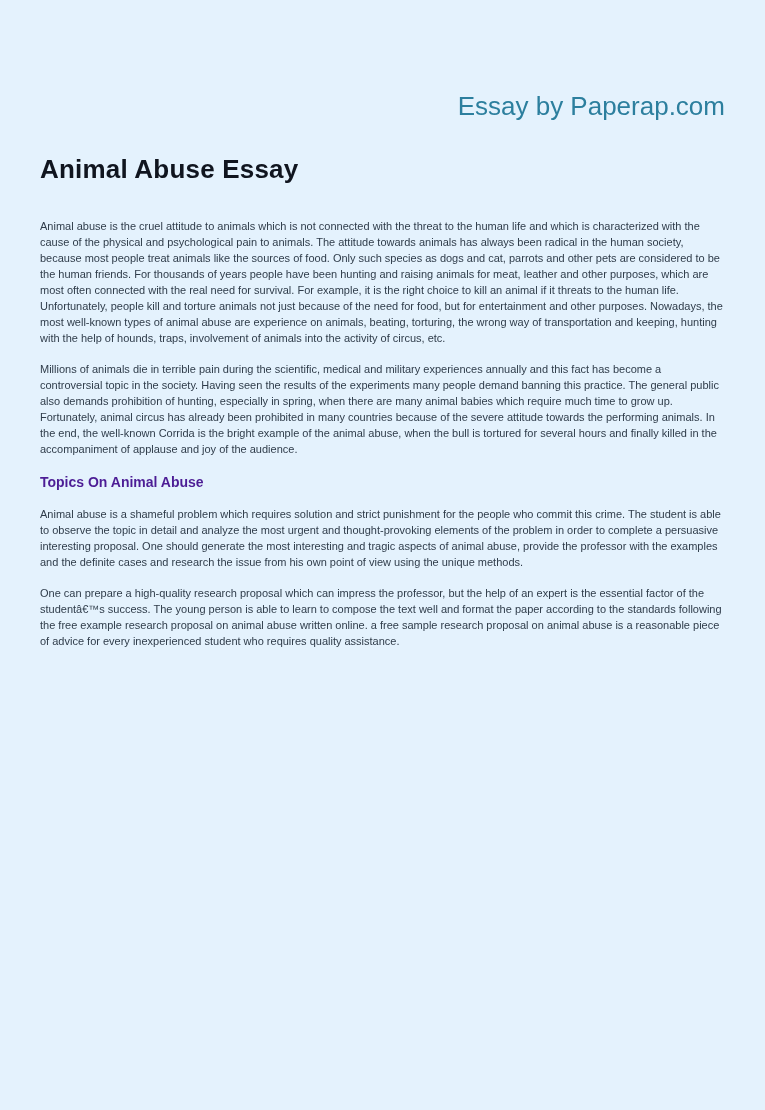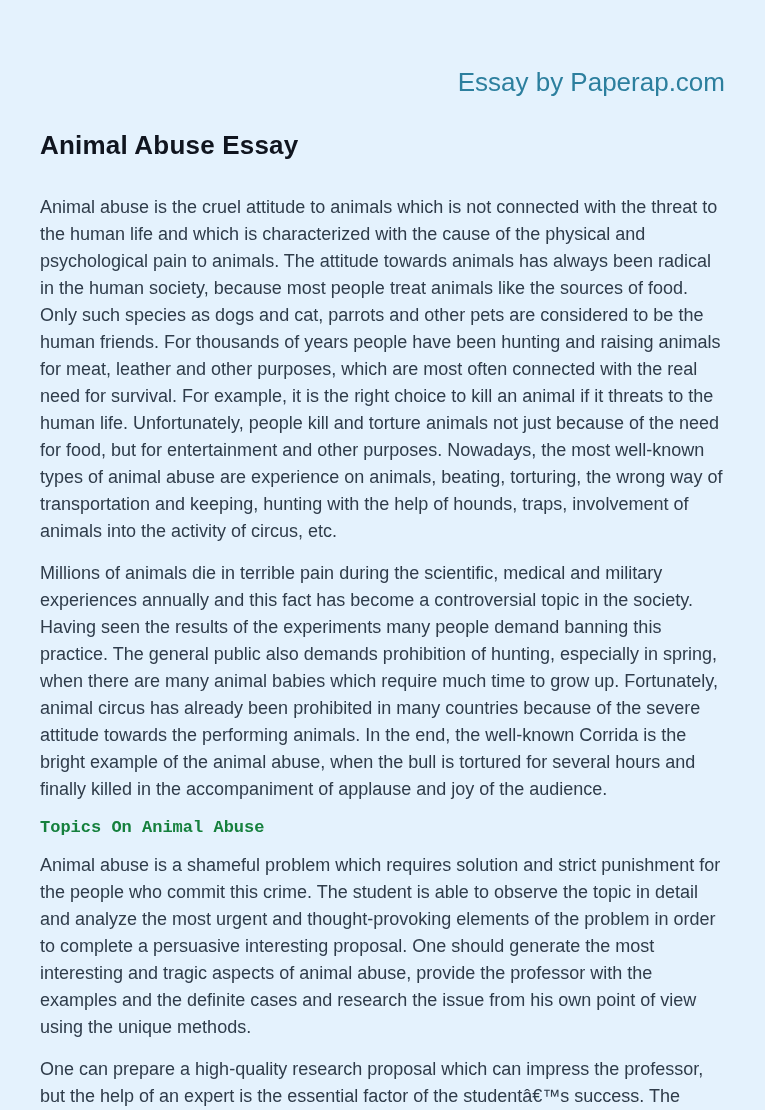--- a/index.html
+++ b/index.html
@@ -11,20 +11,21 @@
     height: 1110px;
     background: #e4f2fd;
     font-family: "Liberation Sans", sans-serif;
     overflow: hidden;
   }
   .page {
     box-sizing: border-box;
     width: 765px;
     height: 968px;
     padding: 68px 40px 0 40px;
+    margin-top: 24px;
   }
   .brand {
     text-align: right;
     color: #2c7f9e;
     font-size: 26px;
     line-height: 28px;
     font-weight: 400;
     margin: 0 0 31px 0;
   }
   .source-url {
@@ -36,32 +37,31 @@
   }
   h1.essay-title {
     font-size: 26px;
     line-height: 36px;
     font-weight: 700;
     color: #10151f;
     margin: 0 0 31px 0;
     letter-spacing: 0.2px;
   }
   .essay-body p {
-    font-size: 18px;
-    line-height: 27px;
+    font-size: 11px;
+    line-height: 16px;
     color: #2f3c4a;
     margin: 0 0 15px 0;
   }
   h3.topics-heading {
-    font-size: 17px;
+    font-size: 14px;
     line-height: 20px;
     font-weight: 700;
-    color: #15803d;
+    color: #4c1d95;
     margin: 0 0 14px 0;
-    font-family: Liberation Mono, monospace;
   }
 </style>
 </head>
 <body>
 
 <div class="page">
 
   <div class="brand">Essay by Paperap.com</div>
 
 

